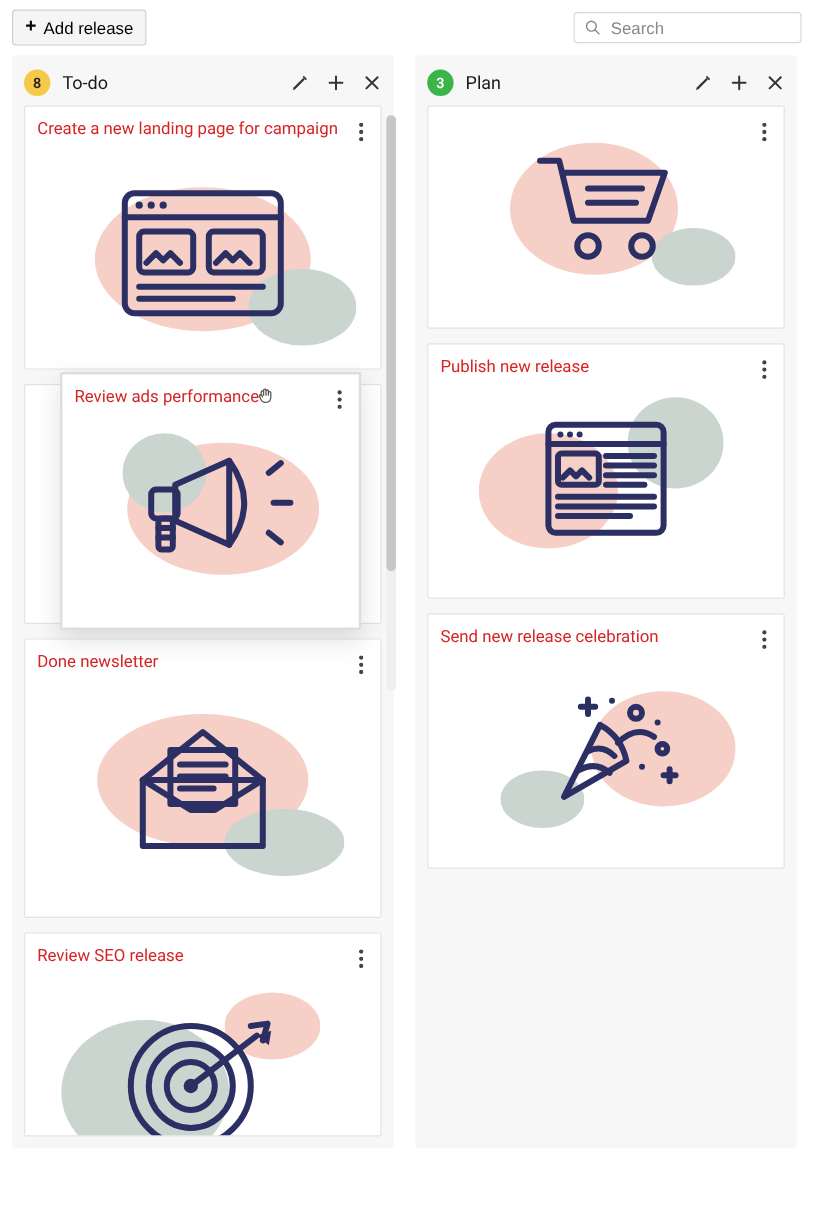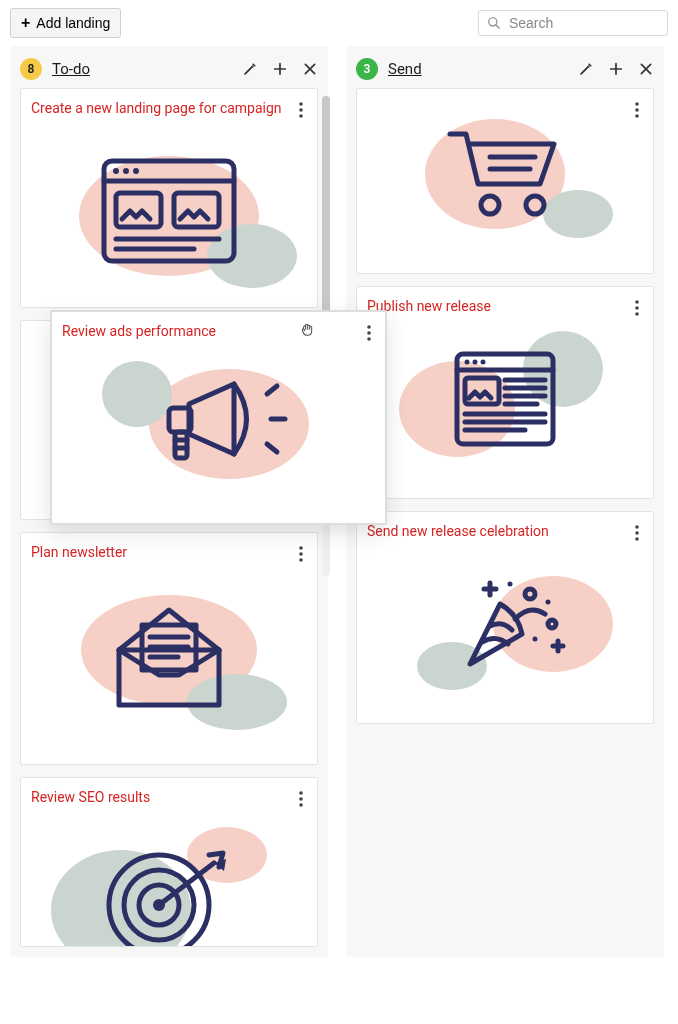--- a/index.html
+++ b/index.html
@@ -71,21 +71,21 @@
     gap: 10px;
     padding: 2px 0 8px 0;
   }
   .count-badge {
     width: 22px; height: 22px; border-radius: 50%;
     display: flex; align-items: center; justify-content: center;
     font-size: 12px; font-weight: 600; color: #222;
   }
   .badge-yellow { background: #f7c948; }
   .badge-green  { background: #3bb54a; color:#fff; }
-  .col-title { flex: 1; font-size: 15px; text-decoration: underline; }
+  .col-title { flex: 1; font-size: 15px; }
   .col-actions { display: flex; gap: 14px; align-items: center; }
   .icon-btn { cursor: pointer; width: 16px; height: 16px; display:flex; align-items:center; justify-content:center; color:#333; }
   .icon-btn svg { width: 16px; height: 16px; }
 
   .cards {
     display: flex;
     flex-direction: column;
     gap: 12px;
   }
 
@@ -130,21 +130,21 @@
     background:#fff;
     border:1px solid #e3e3e3;
     border-radius:2px;
   }
 
   
   .dragging {
     position: absolute;
     left: 40px;
     top: 264px;
-    width: 337px;
+    width: 251px;
     background:#fff;
     border: 2px solid #ddd;
     box-shadow: 0 8px 22px rgba(0,0,0,.12);
     z-index: 50;
   }
   .dragging .card-grab {
     position:absolute; top:10px; right:70px;
     color:#666;
   }
   .dragging .card-grab svg{ width:16px; height:16px; }
@@ -170,21 +170,21 @@
   .sage  { fill: #c9d5ce; }
   .navy-stroke { stroke:#2b2f63; fill:none; stroke-width:5; stroke-linecap:round; stroke-linejoin:round; }
   .navy-fill { fill:#2b2f63; }
 </style>
 </head>
 <body>
 
 <div class="toolbar">
   <button class="add-col-btn">
     <span class="plus">+</span>
-    <span>Add landing</span>
+    <span>Add release</span>
   </button>
   <div class="search-wrap">
     <svg viewBox="0 0 24 24">
         <circle cx="10" cy="10" r="7" stroke="#888" stroke-width="2" fill="none"></circle>
         <line x1="15" y1="15" x2="21" y2="21" stroke="#888" stroke-width="2" stroke-linecap="round"></line>
       </svg>
     <input type="text" placeholder="Search" style="">
   </div>
 </div>
 
@@ -246,21 +246,21 @@
               <path d="M86 68 l8 -8 l6 6 l6 -6 l8 8" class="navy-stroke" stroke-width="3"></path>
               <line x1="22" y1="88" x2="125" y2="88" class="navy-stroke" stroke-width="3"></line>
               <line x1="22" y1="98" x2="100" y2="98" class="navy-stroke" stroke-width="3"></line>
             </svg>
           </div>
         </div>
 
         <div class="ghost-gap"></div>
 
         <div class="card">
-          <div class="card-title">Plan newsletter</div>
+          <div class="card-title">Done newsletter</div>
           <span class="card-menu">
             <svg viewBox="0 0 4 16">
                 <circle cx="2" cy="2" r="1.8" fill="#444"></circle>
                 <circle cx="2" cy="8" r="1.8" fill="#444"></circle>
                 <circle cx="2" cy="14" r="1.8" fill="#444"></circle>
               </svg>
           </span>
           <div class="card-illus">
             <svg class="blob" width="190" height="140" viewBox="0 0 190 140">
                 <ellipse class="peach" cx="95" cy="65" rx="88" ry="55"></ellipse>
@@ -274,21 +274,21 @@
               <path d="M15 55 L55 80 L75 80 L115 55" class="navy-stroke"></path>
               <rect x="38" y="30" width="54" height="45" class="navy-stroke" fill="#fff"></rect>
               <line x1="46" y1="42" x2="84" y2="42" class="navy-stroke" stroke-width="3"></line>
               <line x1="46" y1="52" x2="84" y2="52" class="navy-stroke" stroke-width="3"></line>
               <line x1="46" y1="62" x2="74" y2="62" class="navy-stroke" stroke-width="3"></line>
             </svg>
           </div>
         </div>
 
         <div class="card" style="height:170px; overflow:hidden;">
-          <div class="card-title">Review SEO results</div>
+          <div class="card-title">Review SEO release</div>
           <span class="card-menu">
             <svg viewBox="0 0 4 16">
                 <circle cx="2" cy="2" r="1.8" fill="#444"></circle>
                 <circle cx="2" cy="8" r="1.8" fill="#444"></circle>
                 <circle cx="2" cy="14" r="1.8" fill="#444"></circle>
               </svg>
           </span>
           <div class="card-illus">
             <svg class="blob" width="160" height="140" viewBox="0 0 160 140" style="position:absolute;left:20px;">
                 <ellipse class="sage" cx="70" cy="80" rx="70" ry="60"></ellipse>
@@ -344,21 +344,21 @@
           <line x1="128" y1="80" x2="138" y2="88" class="navy-stroke"></line>
         </svg>
       </div>
     </div>
   </div>
 
   <div class="column">
     <div class="column-inner">
       <div class="col-header">
         <div class="count-badge badge-green">3</div>
-        <div class="col-title">Send</div>
+        <div class="col-title">Plan</div>
         <div class="col-actions">
           <span class="icon-btn">
             <svg viewBox="0 0 24 24">
                 <path d="M3 21l3-1 12-12-2-2L4 18l-1 3z" fill="#333"></path>
                 <path d="M16 4l4 4" stroke="#333" stroke-width="2"></path>
               </svg>
           </span>
           <span class="icon-btn">
             <svg viewBox="0 0 24 24">
                 <path d="M12 4v16M4 12h16" stroke="#333" stroke-width="2.5" stroke-linecap="round"></path>

